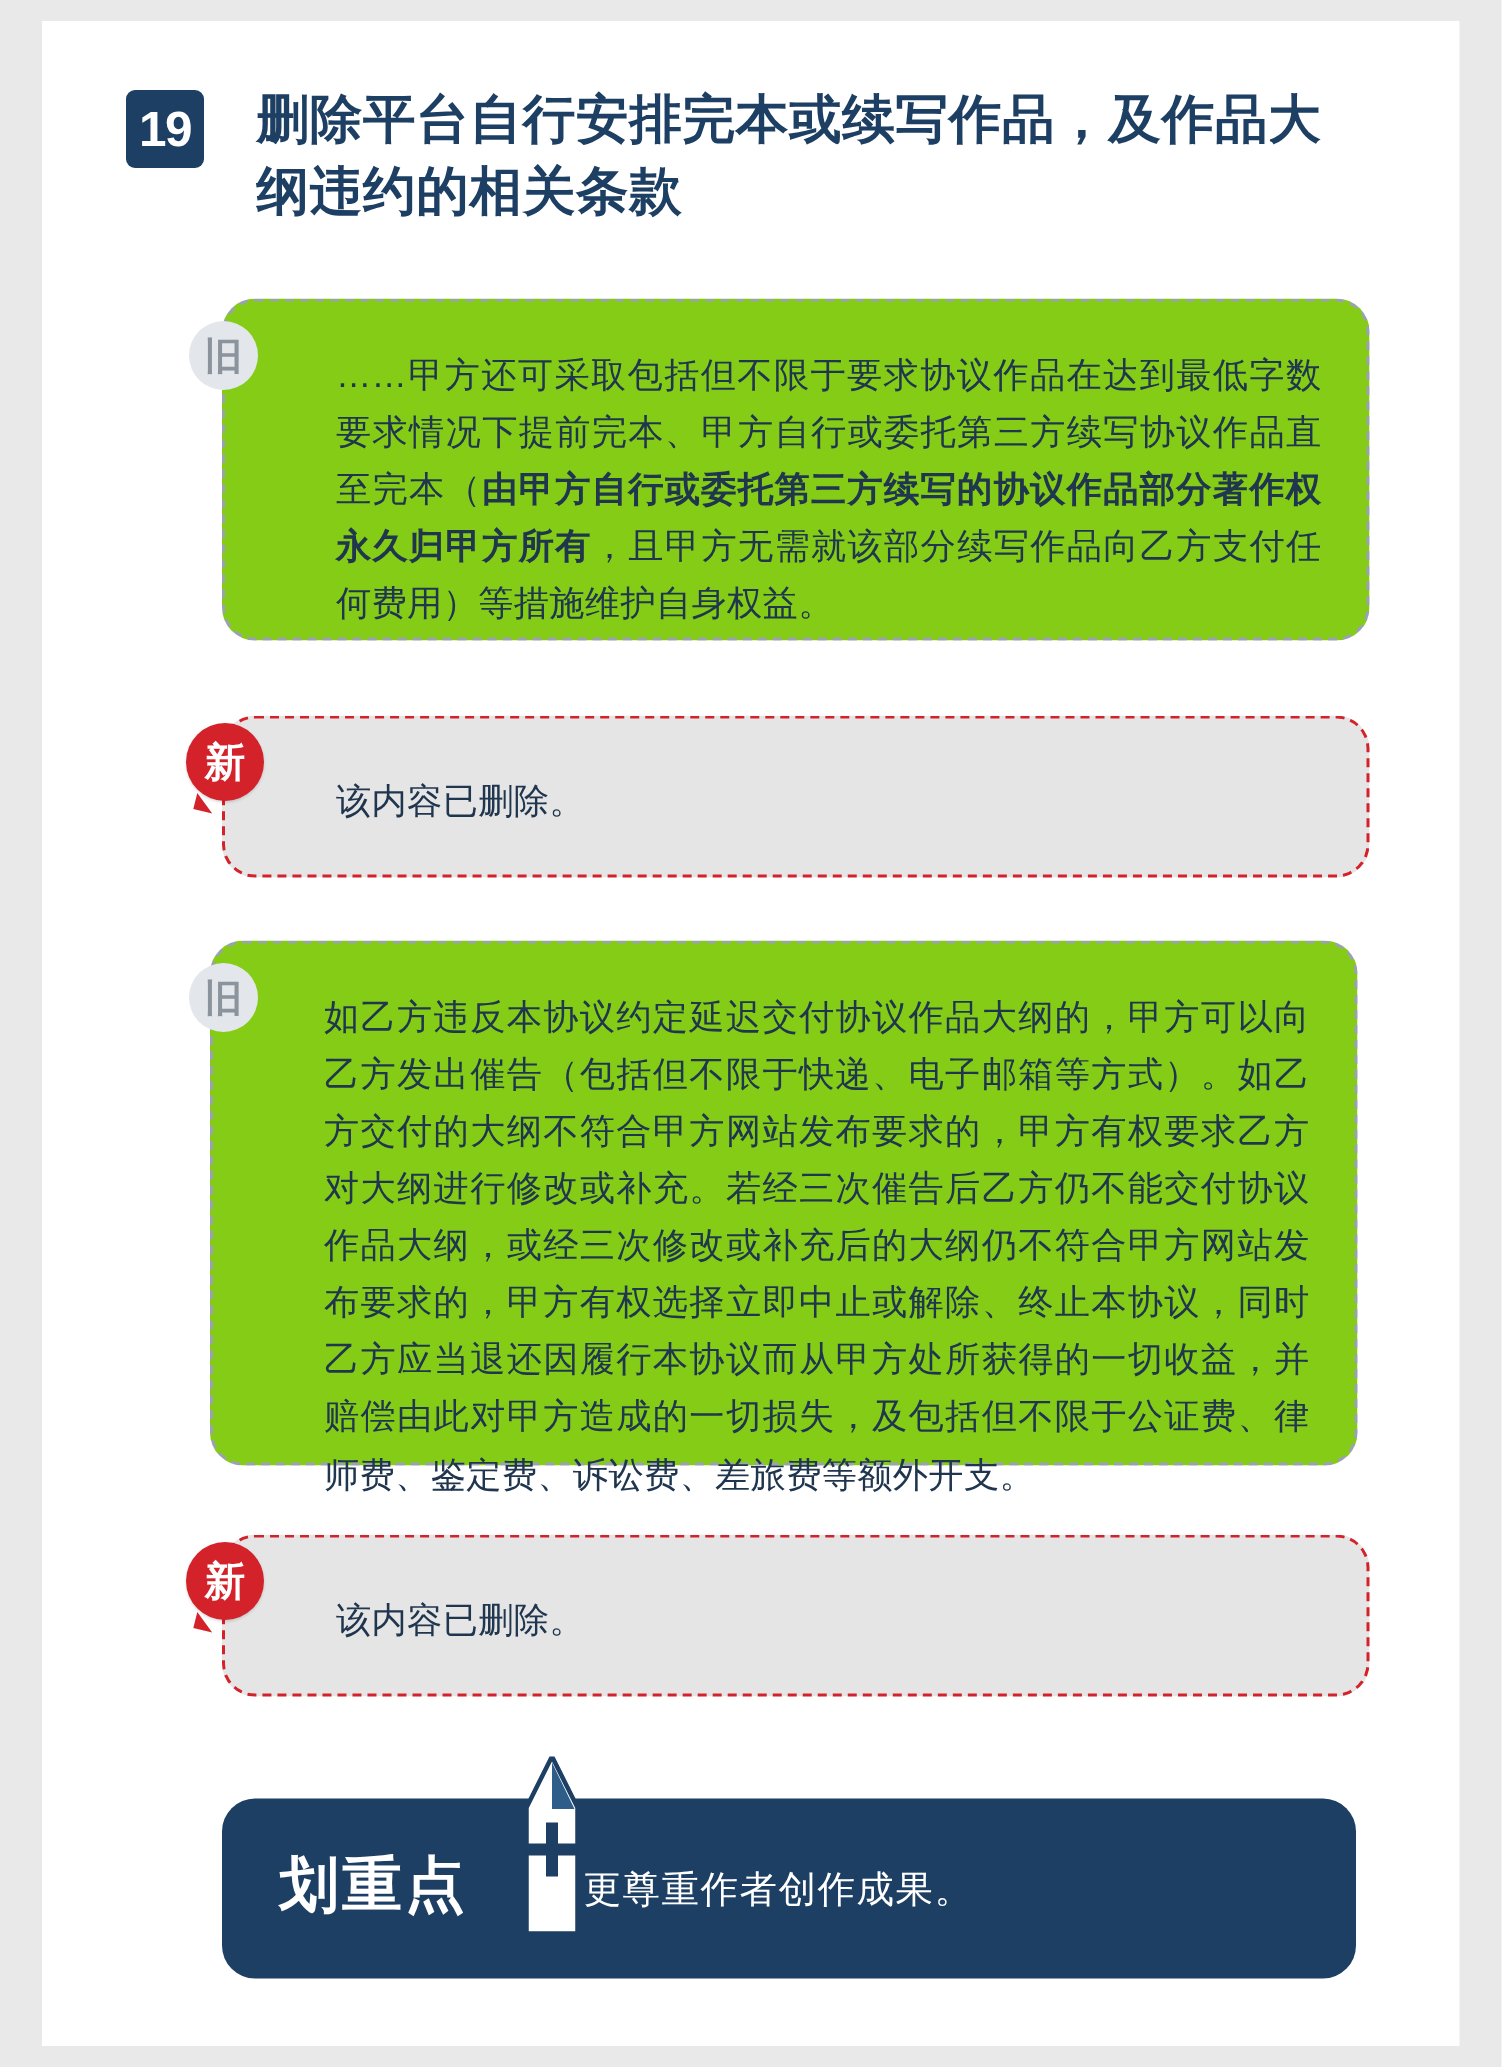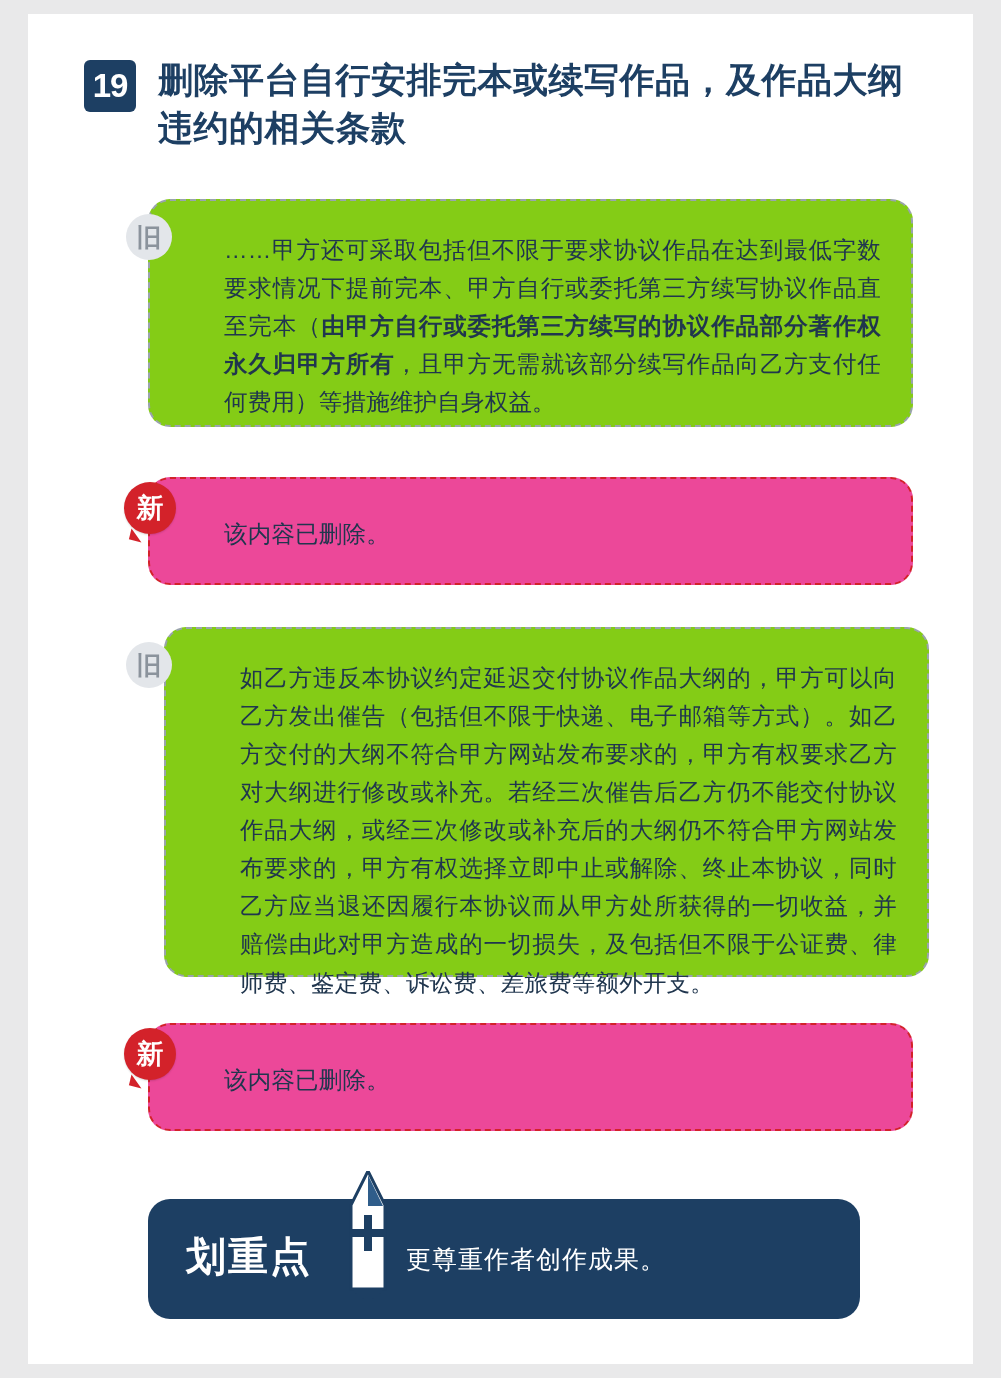--- a/index.html
+++ b/index.html
@@ -41,41 +41,41 @@
     font-size: 33px;
     font-weight: bold;
     display: flex;
     align-items: center;
     justify-content: center;
     flex: 0 0 auto;
     margin-top: 4px;
     letter-spacing: -1px;
   }
   .header-title {
-    margin-left: 22px;
+    margin-left: 35px;
     color: #1d3f63;
     font-size: 35px;
     font-weight: bold;
     line-height: 1.38;
     letter-spacing: 0.5px;
   }
 
   
   .block {
     position: absolute;
     box-sizing: border-box;
     border-radius: 22px;
   }
   .block.old {
     border: 2px dashed #9aa3ad;
     background: #84cc16;
   }
   .block.new {
     border: 2px dashed #d3222a;
-    background: #ec4899;
+    background: #e5e5e5;
     text-decoration: underline;
   }
   .block-text {
     position: absolute;
     left: 74px;
     right: 30px;
     top: 30px;
     color: #20364e;
     font-size: 23.5px;
     line-height: 1.62;
@@ -132,34 +132,35 @@
 
   
   .footer {
     position: absolute;
     left: 120px;
     top: 1185px;
     width: 712px;
     height: 120px;
     background: #1d3f63;
     border-radius: 22px;
+    padding-left: 44px;
   }
   .footer-key {
     position: absolute;
     left: 38px;
     top: 30px;
     color: #ffffff;
     font-size: 40px;
     font-weight: bold;
     letter-spacing: 2px;
     font-family: "Liberation Serif", "DejaVu Serif", serif;
   }
   .footer-note {
     position: absolute;
-    left: 258px;
+    left: 241px;
     top: 44px;
     color: #ffffff;
     font-size: 25px;
     letter-spacing: 1px;
   }
   .pen {
     position: absolute;
     left: 195px;
     top: -28px;
     width: 50px;
@@ -179,21 +180,21 @@
   <div class="block old" style="left:120px; top:185px; width:765px; height:228px;">
     <div class="block-text"><span>……甲方还可采取包括但不限于要求协议作品在达到最低字数要求情况下提前完本、甲方自行或委托第三方续写协议作品直至完本（</span><b>由甲方自行或委托第三方续写的协议作品部分著作权永久归甲方所有</b><span>，且甲方无需就该部分续写作品向乙方支付任何费用）等措施维护自身权益。</span></div>
   </div>
   <div class="tag-old" style="left:98px; top:200px;">旧</div>
 
   <div class="block new" style="left:120px; top:463px; width:765px; height:108px;">
     <div class="block-text short">该内容已删除。</div>
   </div>
   <div class="tag-new" style="left:96px; top:468px;">新</div>
 
-  <div class="block old" style="left:136px; top:613px; width:765px; height:350px;">
+  <div class="block old" style="left:112px; top:613px; width:765px; height:350px;">
     <div class="block-text">如乙方违反本协议约定延迟交付协议作品大纲的，甲方可以向乙方发出催告（包括但不限于快递、电子邮箱等方式）。如乙方交付的大纲不符合甲方网站发布要求的，甲方有权要求乙方对大纲进行修改或补充。若经三次催告后乙方仍不能交付协议作品大纲，或经三次修改或补充后的大纲仍不符合甲方网站发布要求的，甲方有权选择立即中止或解除、终止本协议，同时乙方应当退还因履行本协议而从甲方处所获得的一切收益，并赔偿由此对甲方造成的一切损失，及包括但不限于公证费、律师费、鉴定费、诉讼费、差旅费等额外开支。</div>
   </div>
   <div class="tag-old" style="left:98px; top:628px;">旧</div>
 
   <div class="block new" style="left:120px; top:1009px; width:765px; height:108px;">
     <div class="block-text short">该内容已删除。</div>
   </div>
   <div class="tag-new" style="left:96px; top:1014px;">新</div>
 
   <div class="footer">

